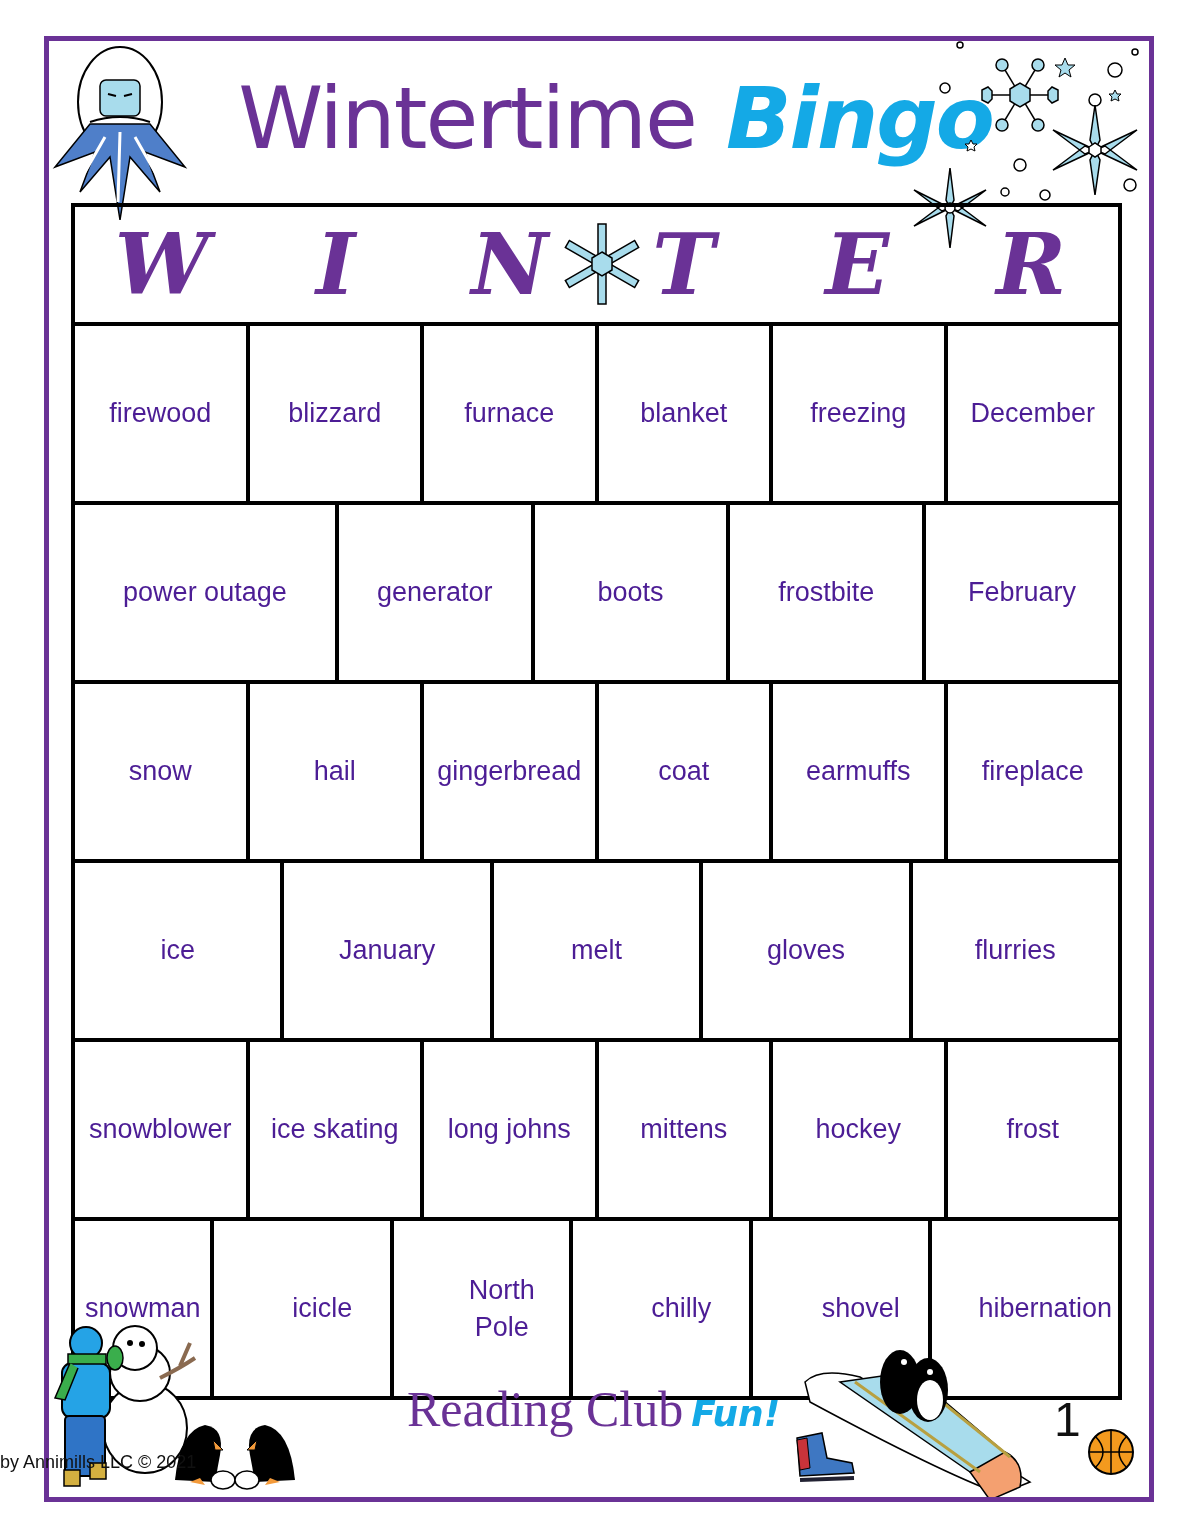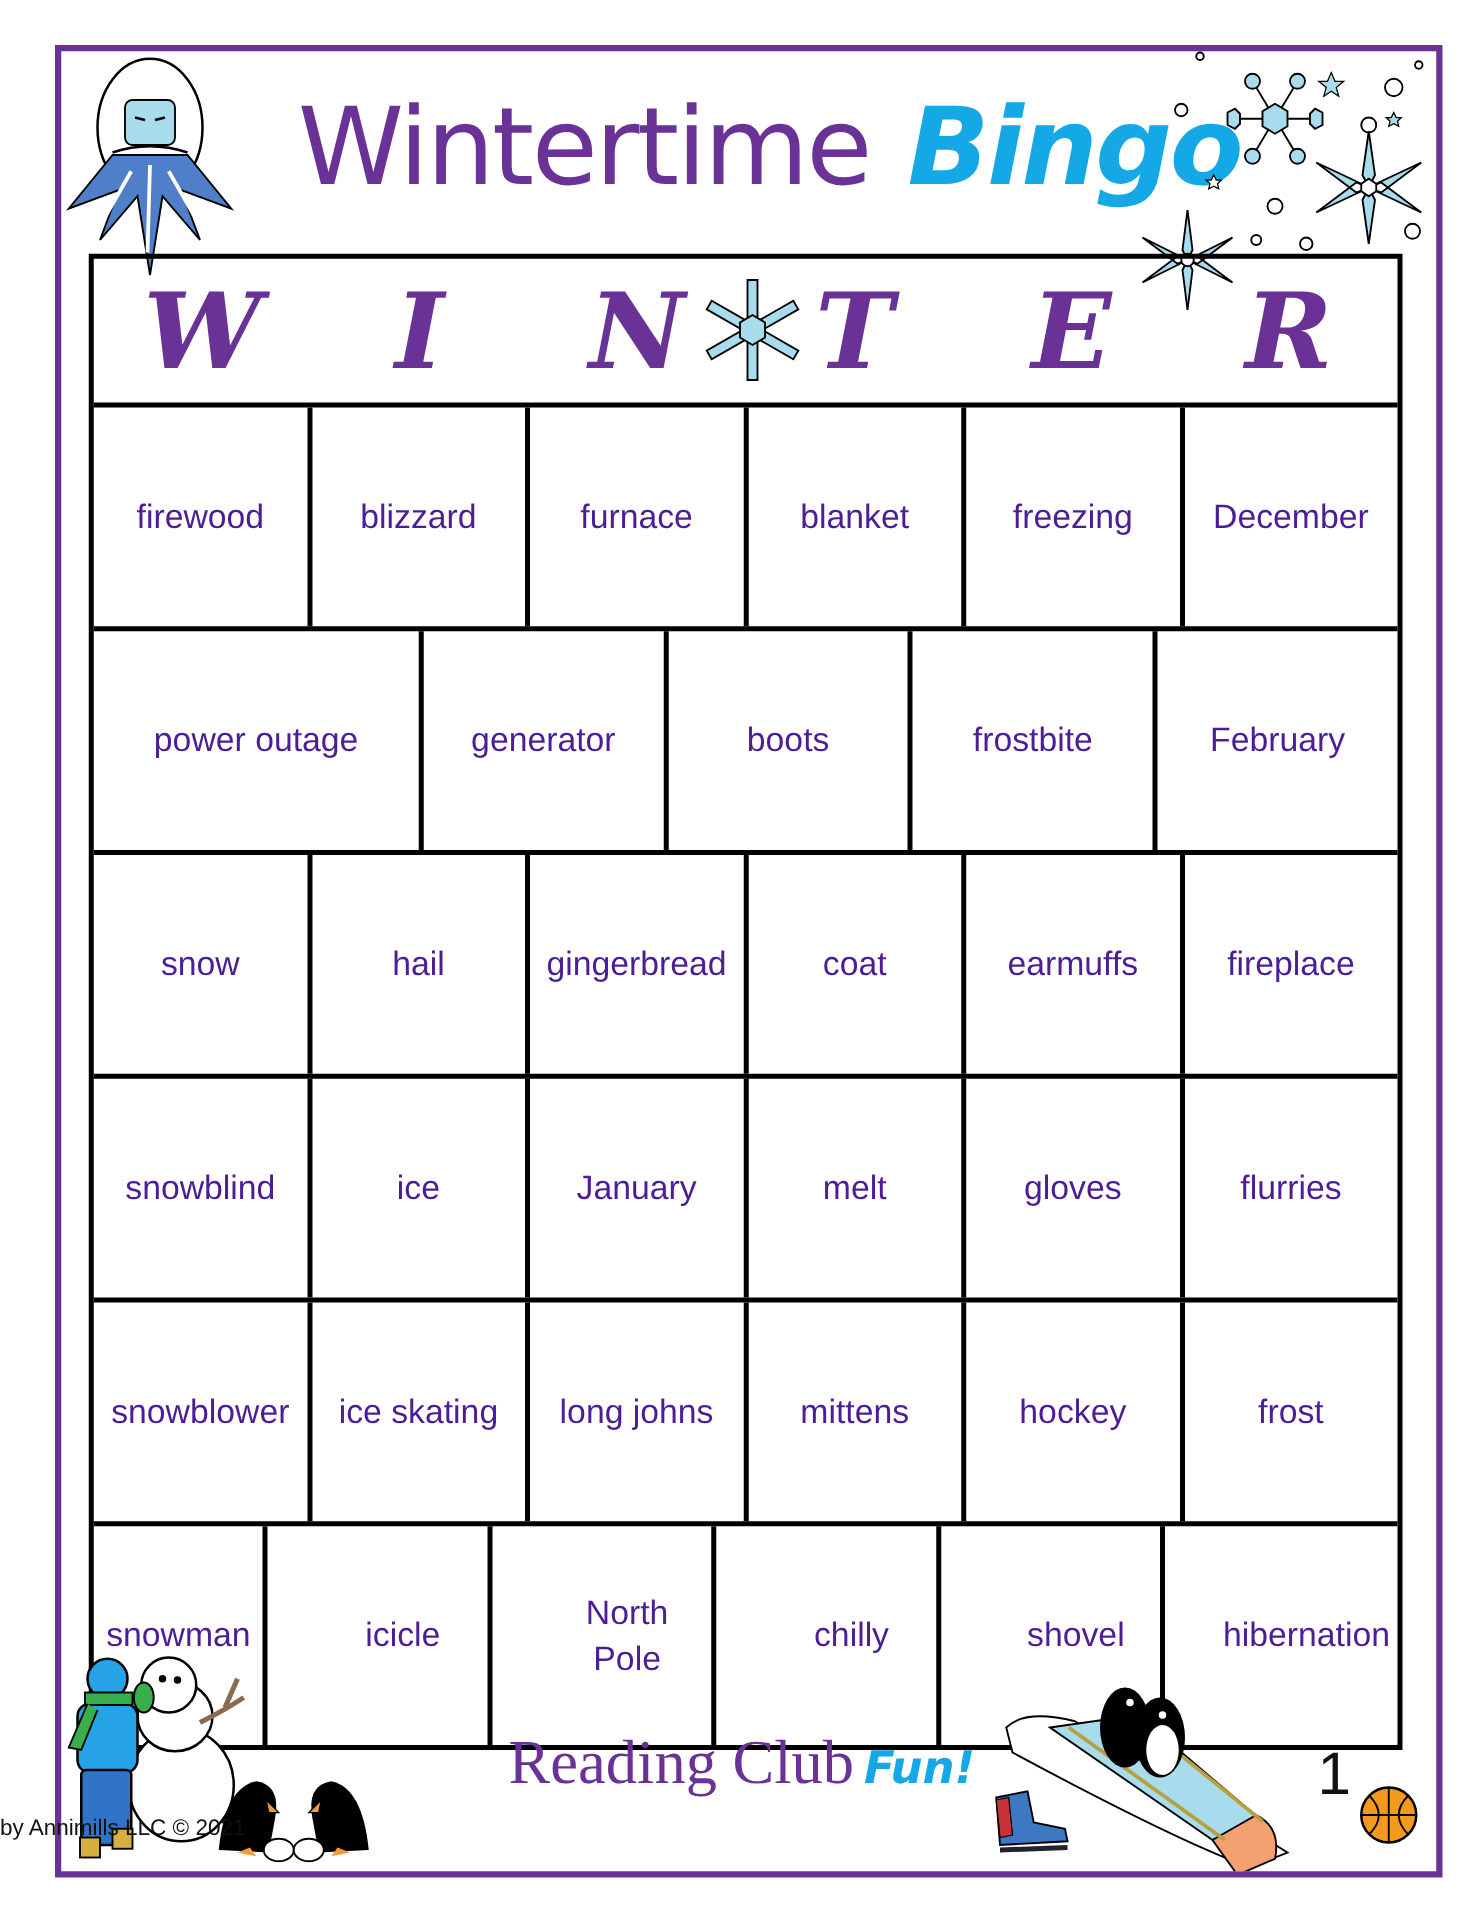--- a/index.html
+++ b/index.html
@@ -103,21 +103,20 @@
   </div>
   <div class="row">
     <div class="cell">snow</div>
     <div class="cell">hail</div>
     <div class="cell">gingerbread</div>
     <div class="cell">coat</div>
     <div class="cell">earmuffs</div>
     <div class="cell">fireplace</div>
   </div>
   <div class="row">
-    <div class="cell">snowblind</div>
     <div class="cell">ice</div>
     <div class="cell">January</div>
     <div class="cell">melt</div>
     <div class="cell">gloves</div>
     <div class="cell">flurries</div>
   </div>
   <div class="row">
     <div class="cell">snowblower</div>
     <div class="cell">ice skating</div>
     <div class="cell">long johns</div>

